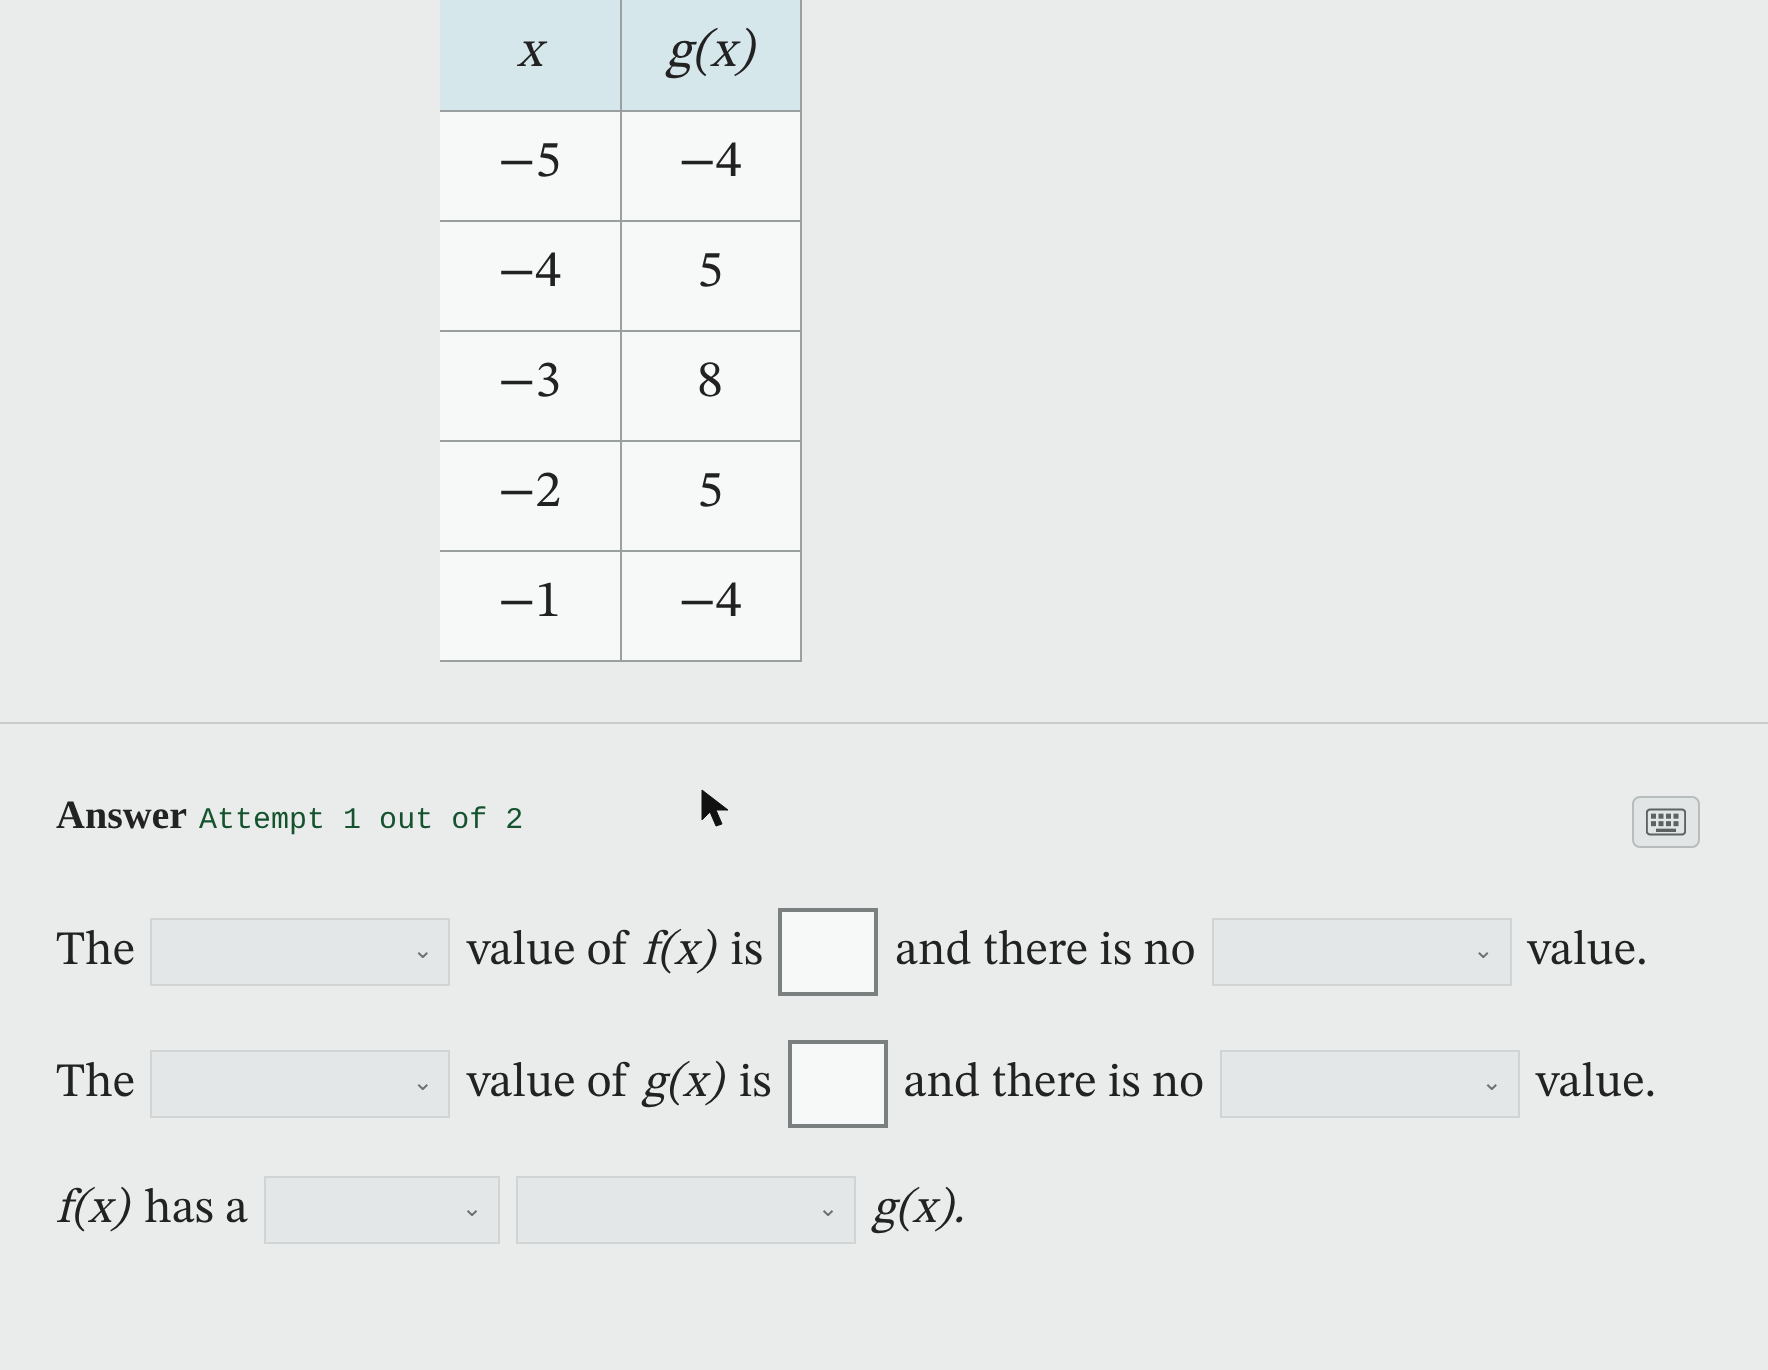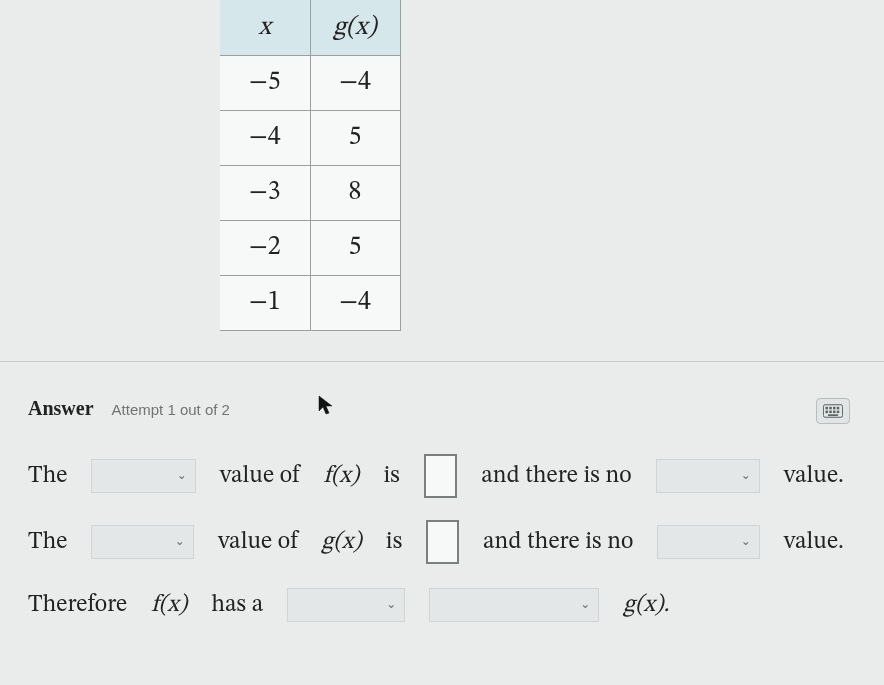--- a/index.html
+++ b/index.html
@@ -52,38 +52,38 @@
   .answer-header {
     font-family: Georgia, serif;
     margin-bottom: 28px;
   }
   .answer-label {
     font-weight: bold;
     font-size: 20px;
     color: #222;
   }
   .attempt {
-    font-family: Liberation Sans, sans-serif;
+    font-family: Liberation Mono, monospace;
     font-size: 15px;
-    color: #737373;
-    margin-left: 12px;
+    color: #14532d;
+    margin-left: 0;
   }
   .cursor-icon {
     display: inline-block;
     margin-left: 82px;
     margin-top: 4px;
     font-size: 18px;
     color: #222;
   }
   .sentence-row {
     display: flex;
     align-items: center;
     flex-wrap: nowrap;
     margin-bottom: 22px;
-    gap: 24px;
+    gap: 8px;
     font-family: 'STIX Two Math', 'Cambria Math', Georgia, serif;
     text-align: center;
   }
   .txt { white-space: nowrap; }
   .math-fn { font-style: italic; }
   .dropdown {
     display: inline-flex;
     align-items: center;
     justify-content: flex-end;
     background: #e4e7e7;
@@ -214,21 +214,20 @@
     <span class="txt">is</span>
     <span class="num-input"></span>
     <span class="txt">and there is no</span>
     <span class="dropdown wide">
         <span class="chev">⌄</span>
       </span>
     <span class="txt">value.</span>
   </div>
 
   <div class="sentence-row">
-    <span class="txt">Therefore</span>
     <span class="txt math-fn"><span style="font-style:italic">f</span>(<span style="font-style:italic">x</span>)</span>
     <span class="txt">has a</span>
     <span class="dropdown med">
         <span class="chev">⌄</span>
       </span>
     <span class="dropdown med2">
         <span class="chev">⌄</span>
       </span>
     <span class="txt math-fn"><span style="font-style:italic">g</span>(<span style="font-style:italic">x</span>).</span>
   </div>

